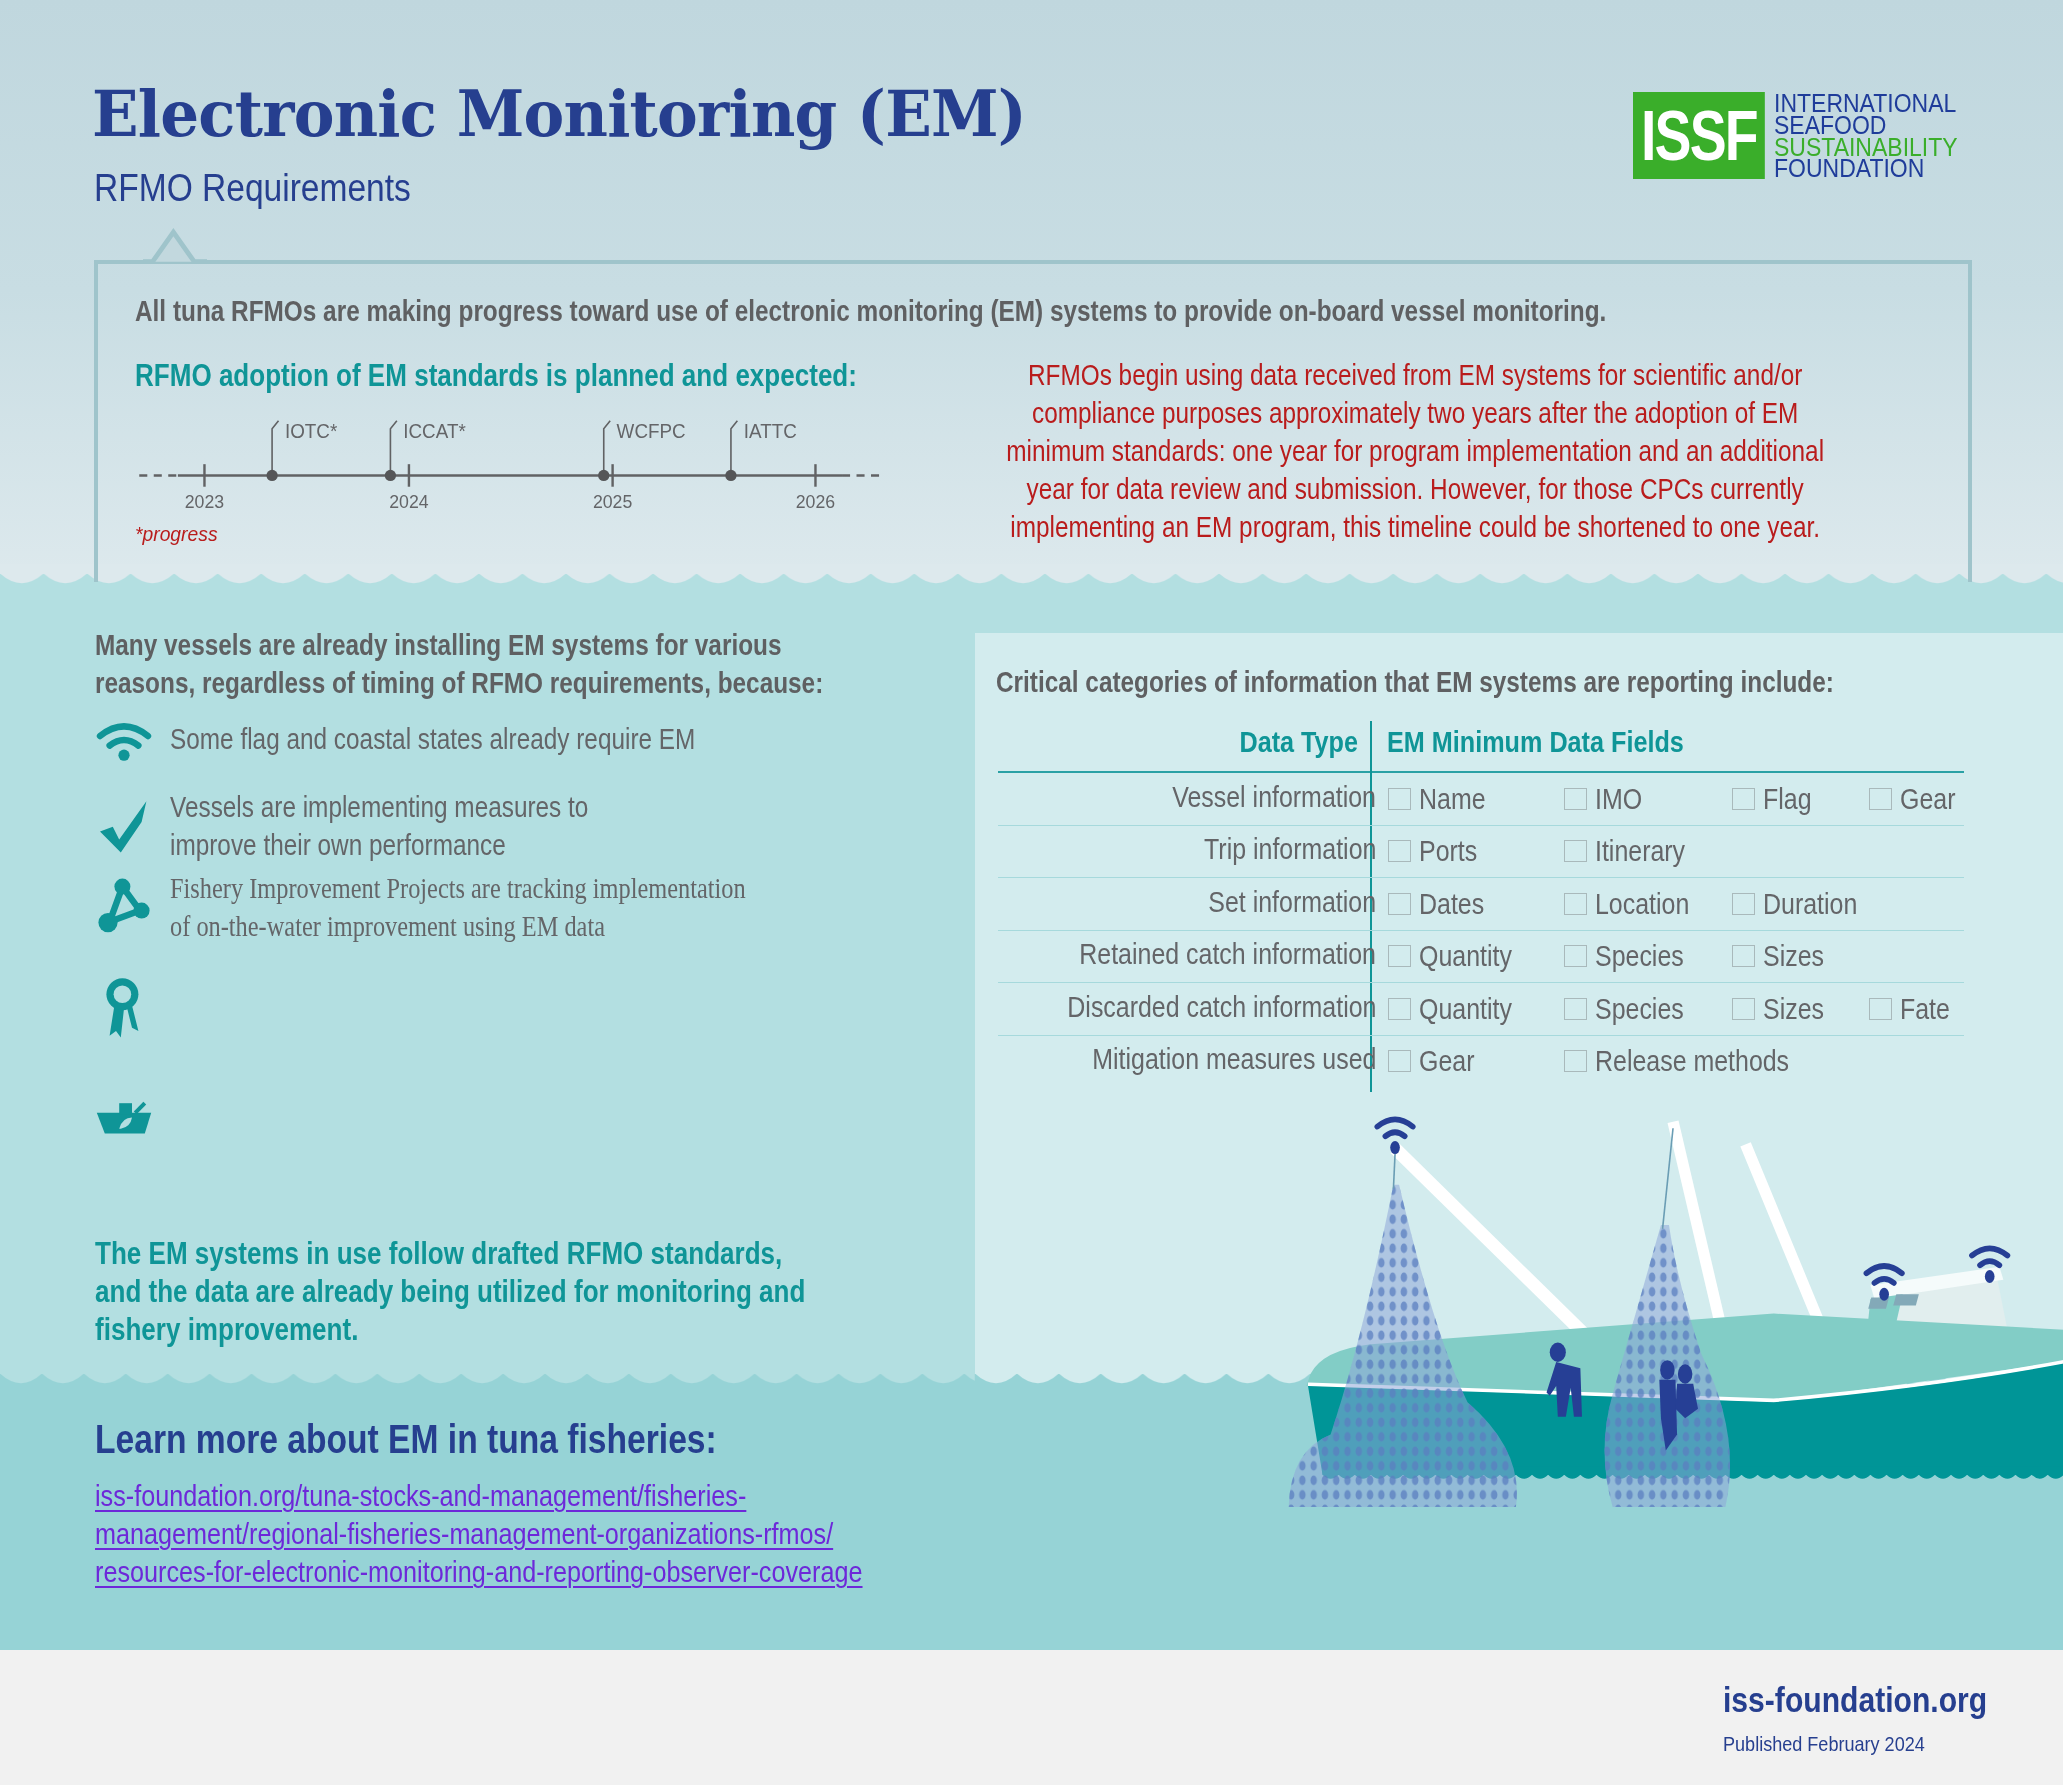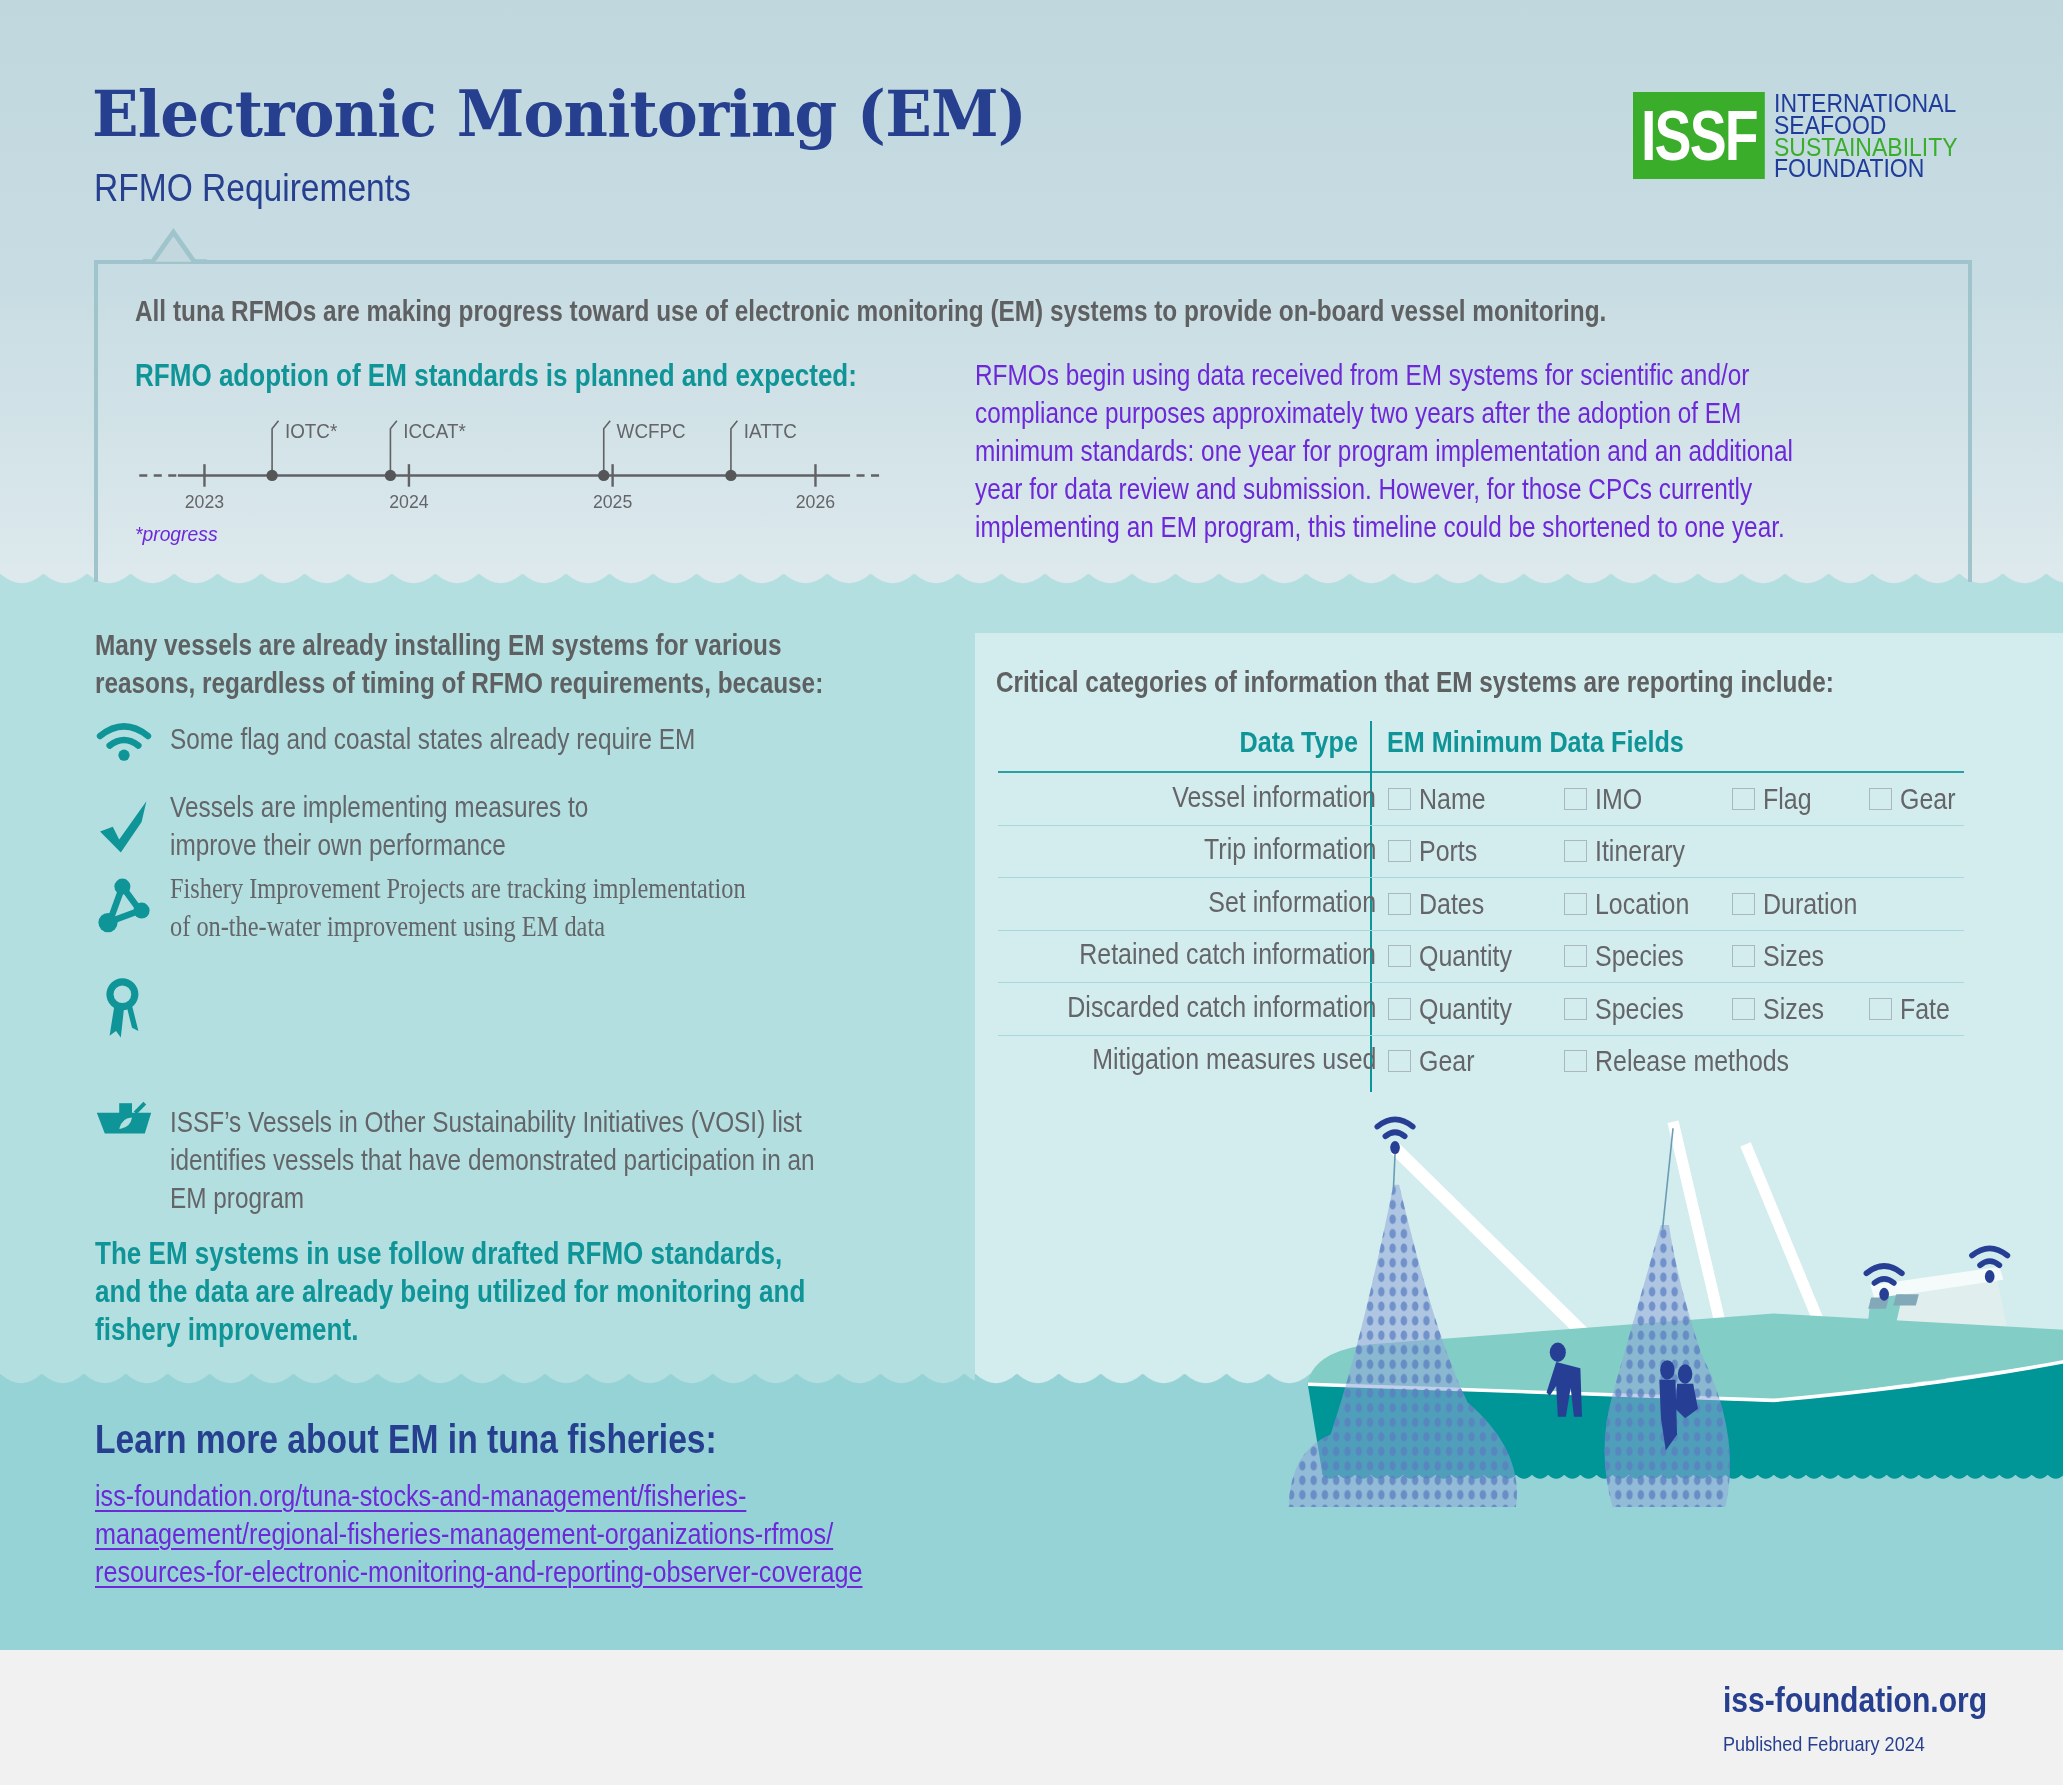--- a/index.html
+++ b/index.html
@@ -11,21 +11,21 @@
   #footer{left:0;top:1650px;width:2064px;height:135px;background:#f1f1f1;}
   .wave{left:0;width:2064px;height:24px;}
   #title{left:92px;top:77px;font-family:"DejaVu Serif","Liberation Serif",serif;font-weight:bold;font-size:63px;color:#263f8f;letter-spacing:-0.8px;white-space:nowrap;transform:scaleX(0.97);transform-origin:left;}
   #subtitle{left:94px;top:166px;font-size:39px;color:#263f8f;transform:scaleX(0.86);transform-origin:left;white-space:nowrap;}
   #logo{left:1633px;top:92px;width:339px;height:89px;}
   #logo-box{left:0;top:0;width:132px;height:87px;background:#3aae2a;color:#fff;font-weight:bold;font-size:71px;line-height:87px;text-align:center;letter-spacing:-2.4px;transform:scaleX(0.78);transform-origin:left;width:169px;}
   .logo-line{left:141px;font-size:25px;line-height:22px;white-space:nowrap;transform:scaleX(0.92);transform-origin:left;}
   #topbox{left:94px;top:260px;width:1878px;height:322px;border:4.8px solid #9fc4cb;border-bottom:none;box-sizing:border-box;}
   #notch{left:143px;top:227px;width:64px;height:39px;}
   .gray-bold{color:#5f6062;font-weight:bold;}
-  .gray{color:#6d28d9;}
+  .gray{color:#b91c1c;text-align:center;}
   .teal{color:#0f9597;}
   .cond{transform:scaleX(0.84);transform-origin:left;white-space:nowrap;}
   #intro{left:135px;top:295px;font-size:29px;}
   #timeline-heading{left:135px;top:358px;font-size:31px;font-weight:bold;}
   #timeline{left:129px;top:403px;width:774px;height:161px;}
   #complete-note{left:135px;top:524px;font-size:19.3px;font-style:italic;}
   #rfmo-para{left:975px;top:356px;width:1048px;font-size:29px;line-height:38px;}
   #rfmo-para .cond{display:block;}
   #many-heading{left:95px;top:626px;font-size:29px;line-height:38px;}
   .reason{left:95px;width:854px;}
@@ -195,25 +195,20 @@
   </svg>
 </div>
 
 <div class="abs reason" style="top:1103px;height:114px;">
   <svg class="ico" style="top:-3.2px;height:40px;" viewBox="0 0 72 50">
     <path d="M2 16 H70 L62 42 H12 Z" fill="#0f9597"></path>
     <rect x="30" y="4" width="16" height="14" fill="#0f9597"></rect>
     <path d="M50 16 L62 4" stroke="#0f9597" stroke-width="5"></path>
     <path d="M30 36 Q34 22 46 22 Q44 34 32 36 Z" fill="#b3dfe1"></path>
   </svg>
-  <div class="txt">
-    <span class="cond">ISSF’s Vessels in Other Sustainability Initiatives (VOSI) list</span>
-    <span class="cond">identifies vessels that have demonstrated participation in an</span>
-    <span class="cond">EM program</span>
-  </div>
 </div>
 
 <div class="abs teal" id="closing">
   <span class="cond">The EM systems in use follow drafted RFMO standards,</span>
   <span class="cond">and the data are already being utilized for monitoring and</span>
   <span class="cond">fishery improvement.</span>
 </div>
 
 <div class="abs gray-bold cond" id="critical">Critical categories of information that EM systems are reporting include:</div>
 

